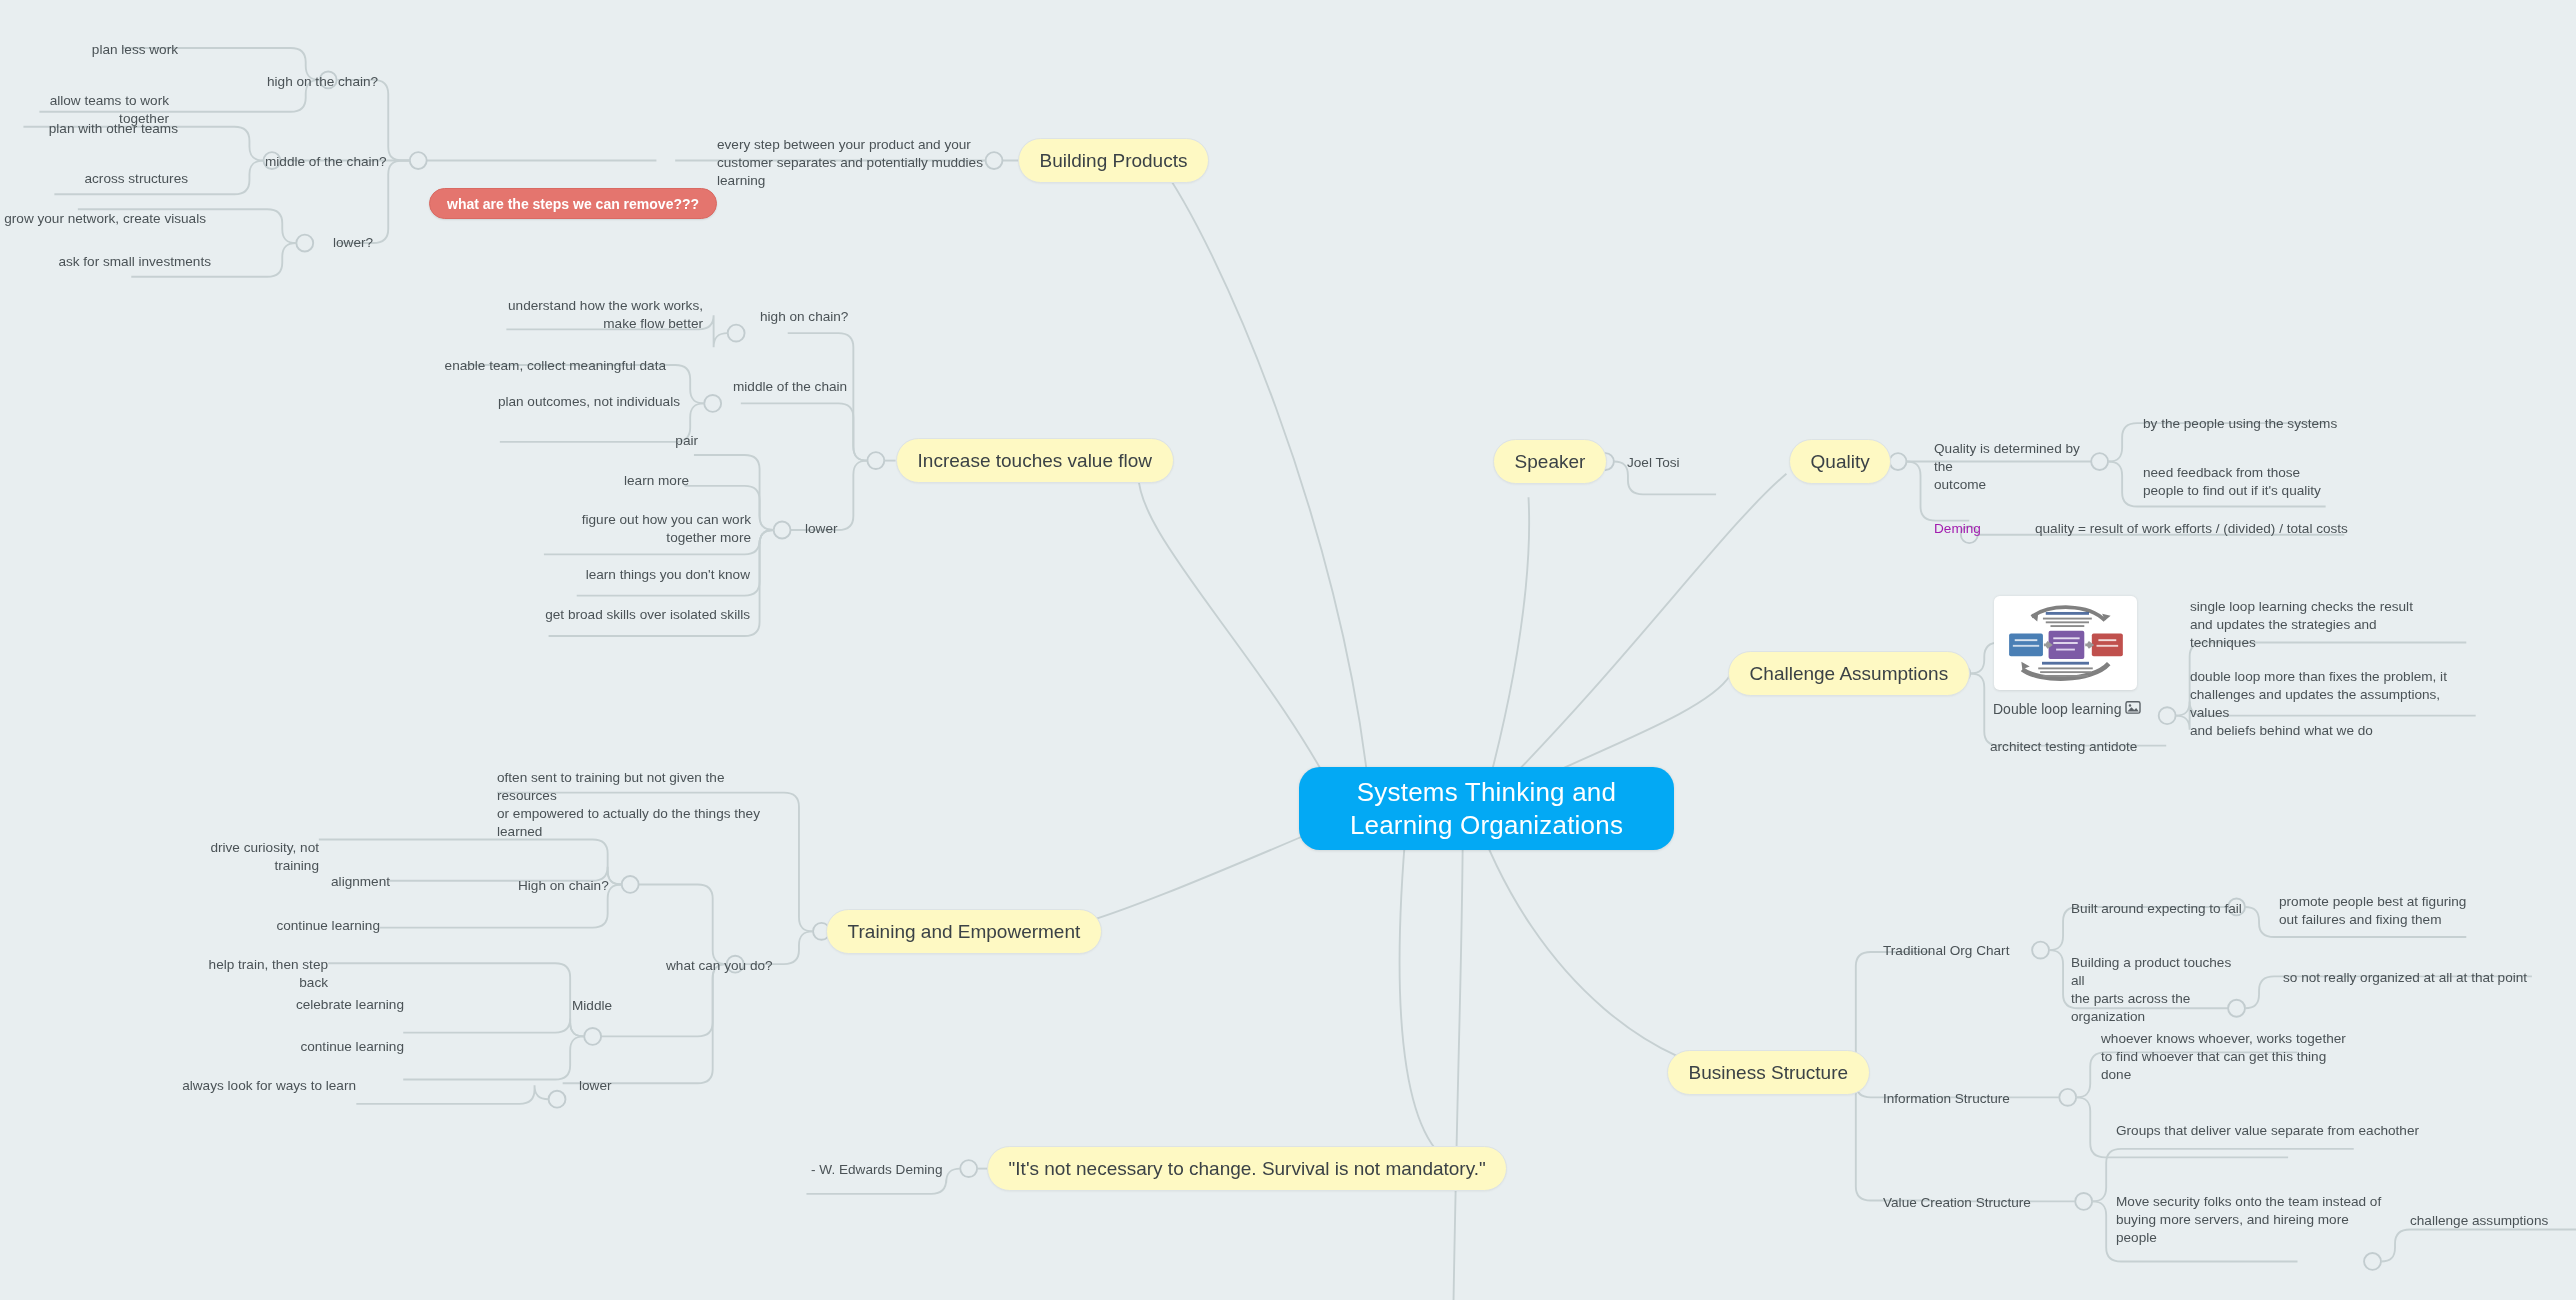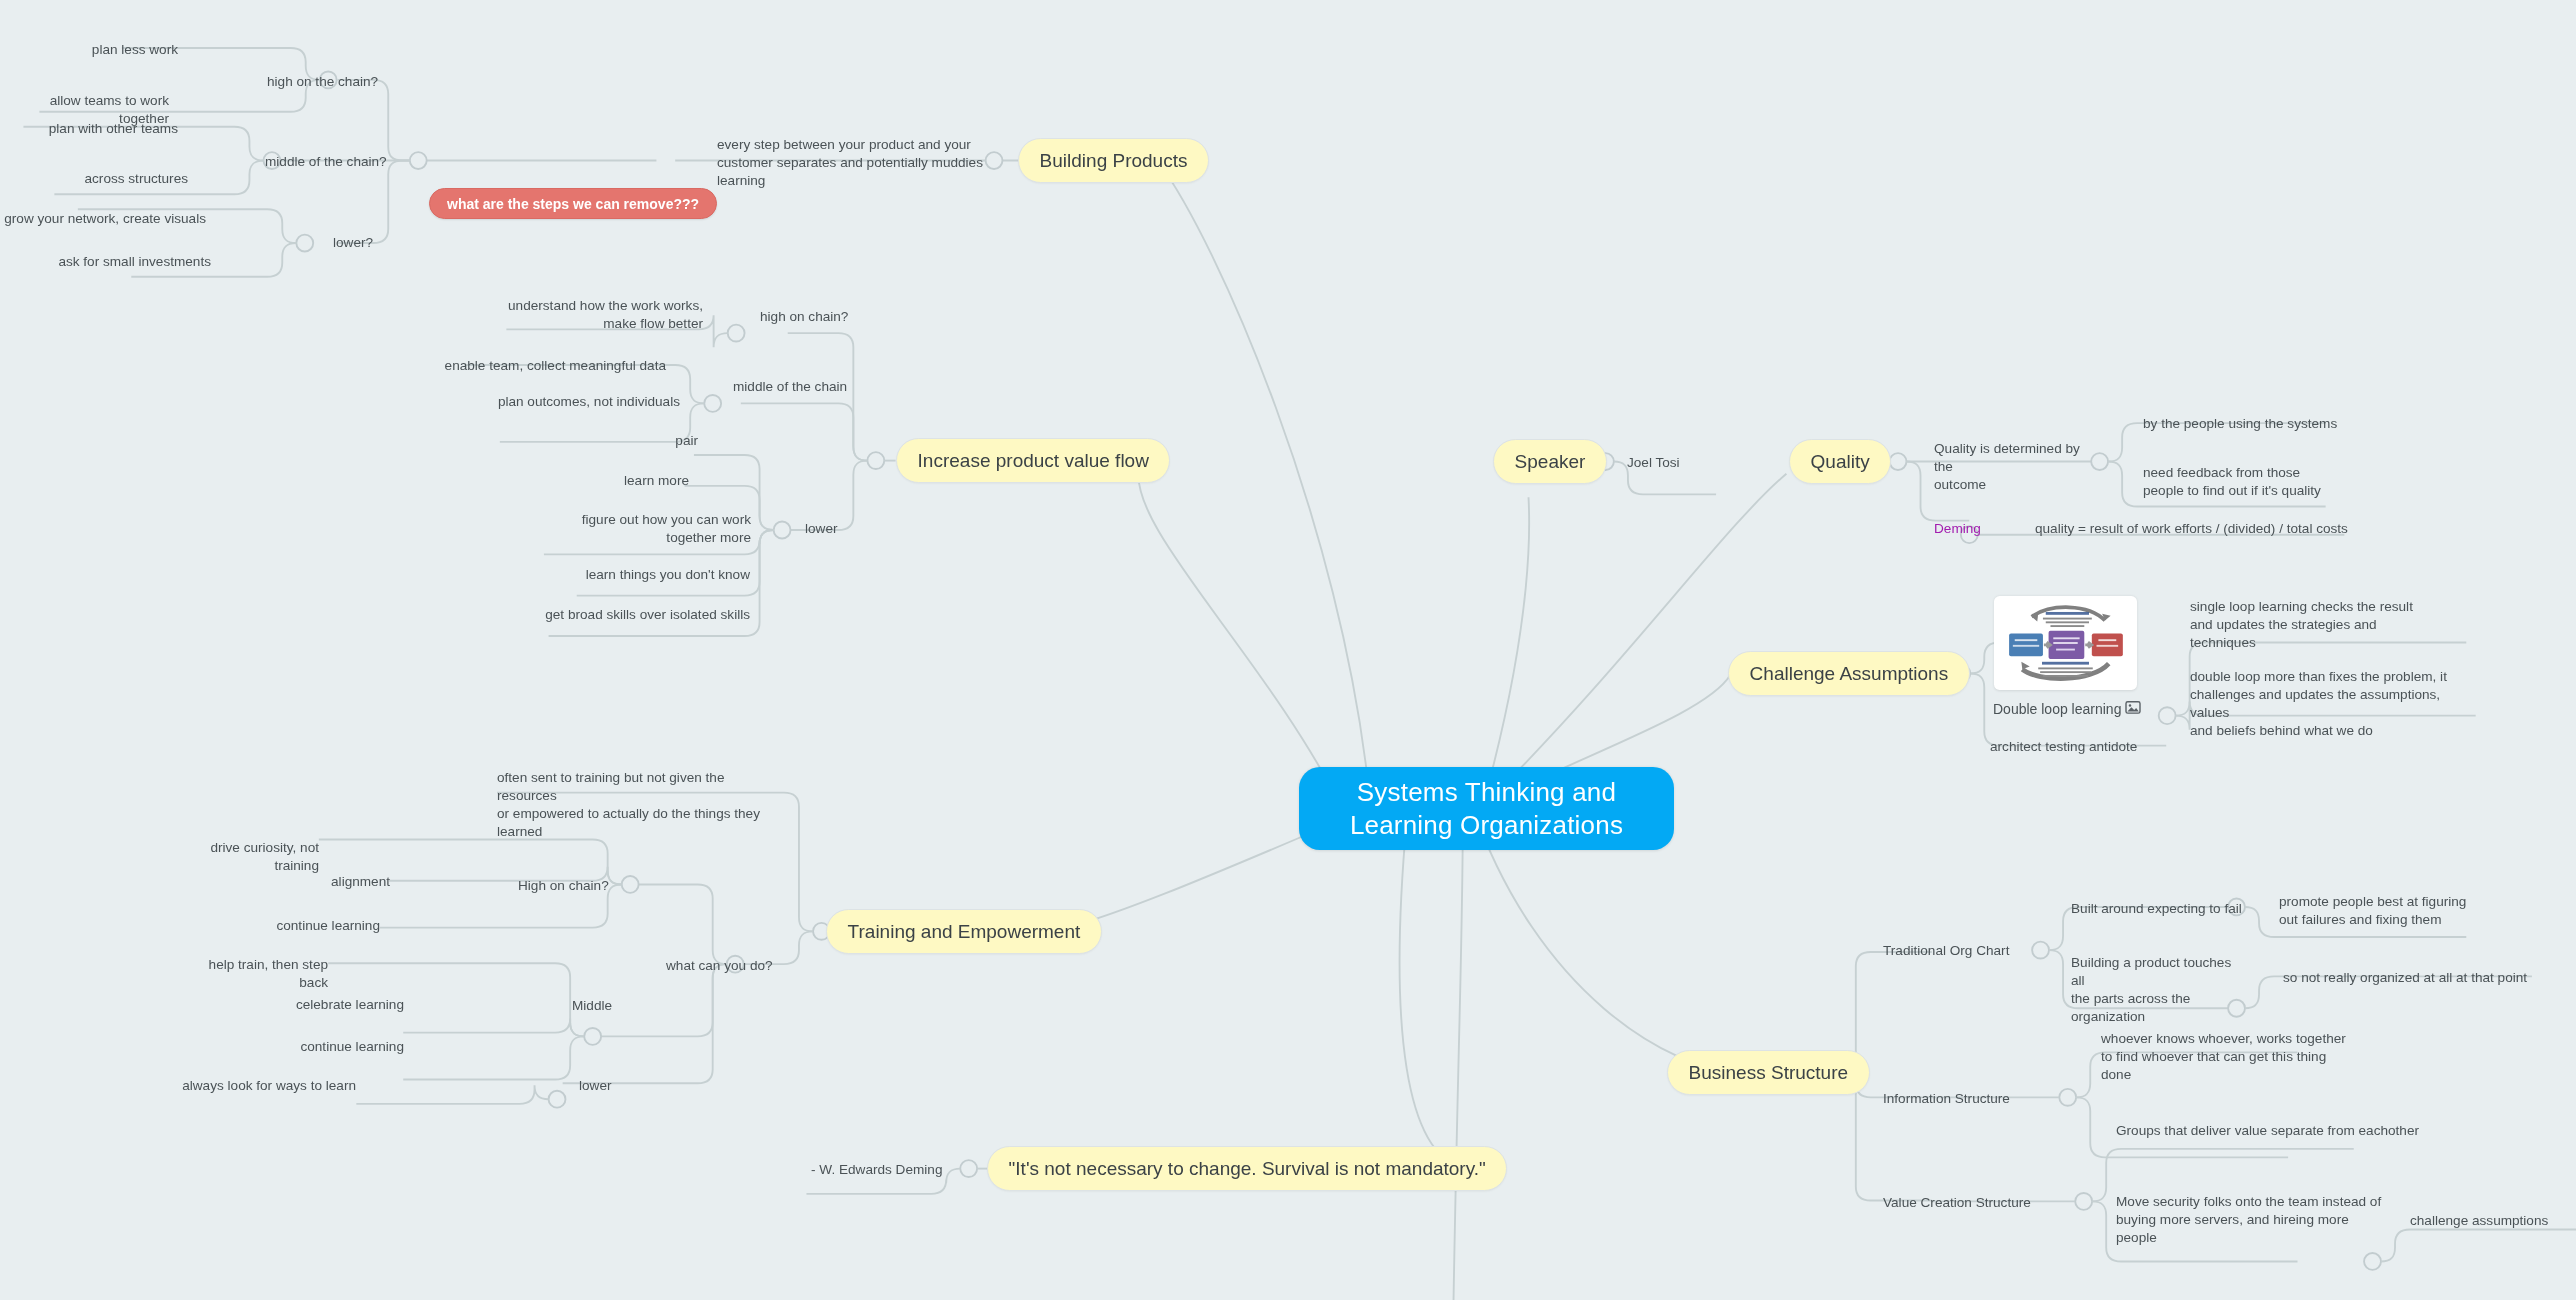--- a/index.html
+++ b/index.html
@@ -211,21 +211,21 @@
   <div class="node lab r" style="left: 0px; top: 92px; width: 169px; color: rgb(74, 82, 86);">allow teams to work together</div>
 
   <div class="node lab l" style="left: 265px; top: 153px; color: rgb(74, 82, 86);">middle of the chain?</div>
   <div class="node lab r" style="left: 0px; top: 120px; width: 178px; color: rgb(74, 82, 86);">plan with other teams</div>
   <div class="node lab r" style="left: 0px; top: 170px; width: 188px; color: rgb(74, 82, 86);">across structures</div>
 
   <div class="node lab l" style="left: 333px; top: 234px; color: rgb(74, 82, 86);">lower?</div>
   <div class="node lab r" style="left: 0px; top: 210px; width: 206px; color: rgb(74, 82, 86);">grow your network, create visuals</div>
   <div class="node lab r" style="left: 0px; top: 253px; width: 211px; color: rgb(74, 82, 86);">ask for small investments</div>
 
-  <div class="node pill" style="left:896px;top:438px;height:45px;">Increase product value flow</div>
+  <div class="node pill" style="left:896px;top:438px;height:45px;">Increase touches value flow</div>
 
   <div class="node lab l" style="left: 760px; top: 308px; color: rgb(74, 82, 86);">high on chain?</div>
   <div class="node lab r" style="left: 459px; top: 297px; width: 244px; color: rgb(74, 82, 86);">understand how the work works,
 make flow better</div>
 
   <div class="node lab l" style="left: 733px; top: 378px; color: rgb(74, 82, 86);">middle of the chain</div>
   <div class="node lab r" style="left: 394px; top: 357px; width: 272px; color: rgb(74, 82, 86);">enable team, collect meaningful data</div>
   <div class="node lab r" style="left: 427px; top: 393px; width: 253px; color: rgb(74, 82, 86);">plan outcomes, not individuals</div>
 
   <div class="node lab l" style="left: 805px; top: 520px; color: rgb(74, 82, 86);">lower</div>

